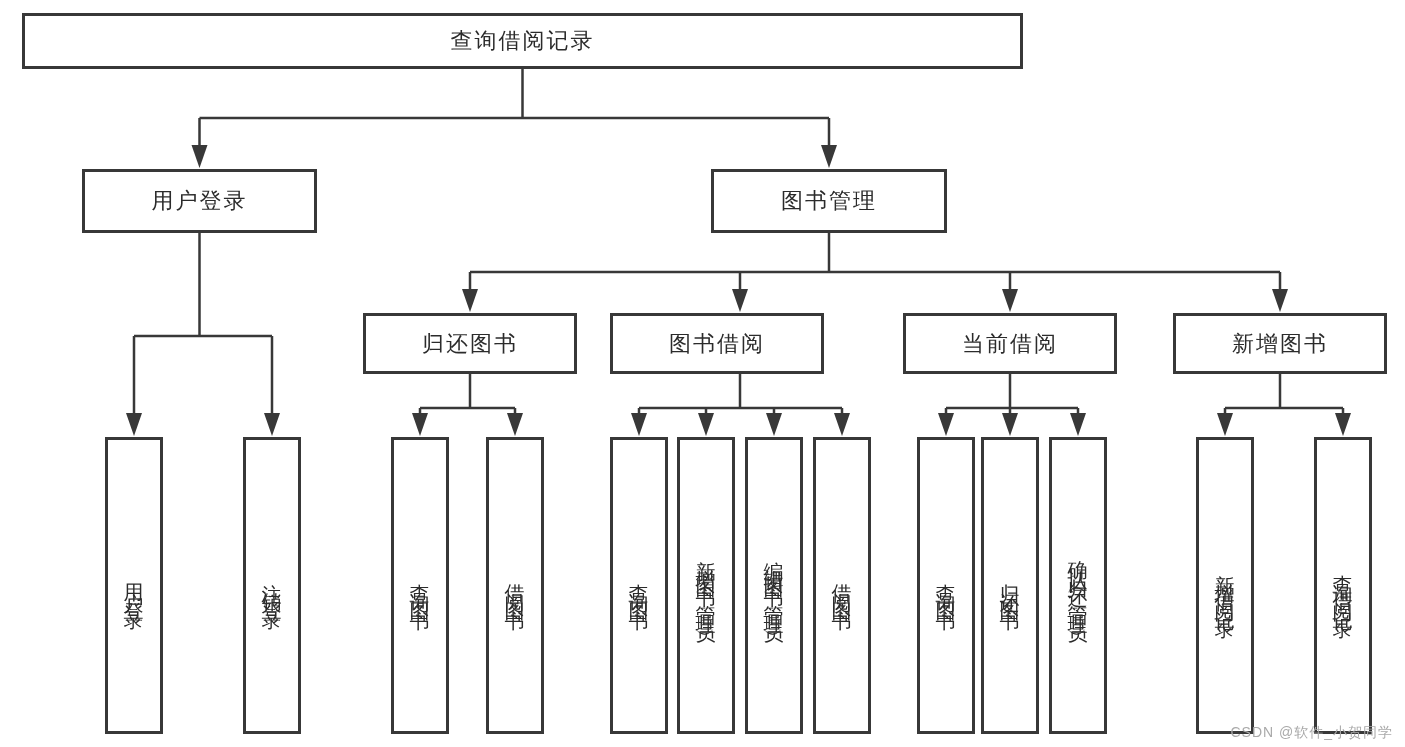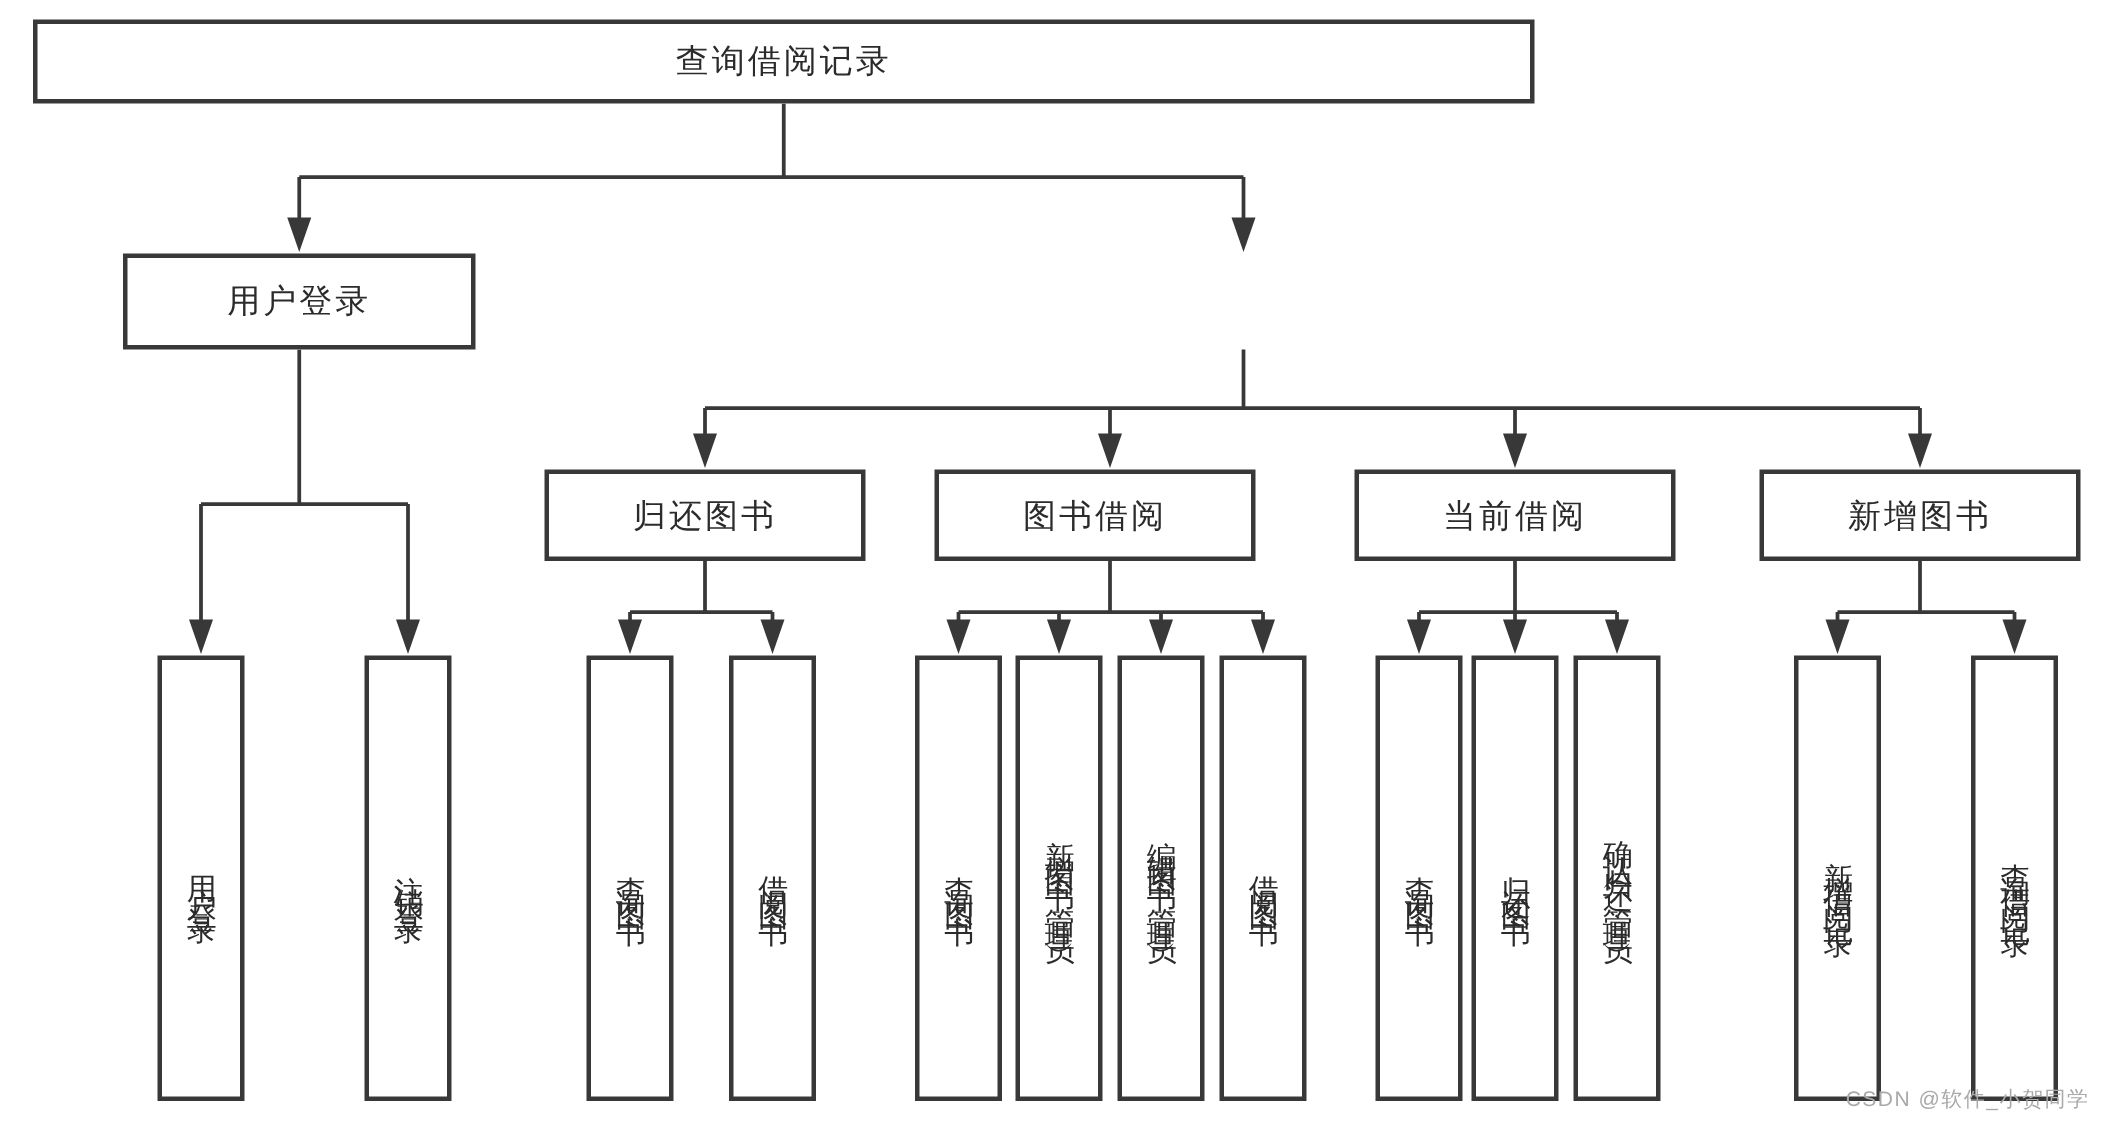--- a/index.html
+++ b/index.html
@@ -35,21 +35,21 @@
     line-height:1;
     padding:10px 0;
   }
   
   #n-root{left:22px;top:13px;width:1001px;height:56px;}
   
   #n-user-login{left:82px;top:169px;width:235px;height:64px;}
   #n-book-mgmt{left:711px;top:169px;width:236px;height:64px;}
   
   #n-recommend{left:363px;top:313px;width:214px;height:61px;}
-  #n-borrowing{left:623px;top:313px;width:214px;height:61px;}
+  #n-borrowing{left:610px;top:313px;width:214px;height:61px;}
   #n-current{left:903px;top:313px;width:214px;height:61px;}
   #n-records{left:1173px;top:313px;width:214px;height:61px;}
   
   .leaf{top:437px;width:58px;height:297px;}
   #l-login{left:105px;}
   #l-logout{left:243px;}
   #l-query1{left:391px;}
   #l-borrow1{left:486px;}
   #l-query2{left:610px;}
   #l-add-book{left:677px;}
@@ -112,20 +112,21 @@
       <polygon points="1002,413 1018,413 1010,436"></polygon>
       <polygon points="1070,413 1086,413 1078,436"></polygon>
       <polygon points="1217,413 1233,413 1225,436"></polygon>
       <polygon points="1335,413 1351,413 1343,436"></polygon>
     </g>
   </svg>
 
   <div class="node h" id="n-root">查询借阅记录</div>
 
   <div class="node h" id="n-user-login">用户登录</div>
+  <div class="node h" id="n-book-mgmt">图书管理</div>
 
   <div class="node h" id="n-recommend">归还图书</div>
   <div class="node h" id="n-borrowing">图书借阅</div>
   <div class="node h" id="n-current">当前借阅</div>
   <div class="node h" id="n-records">新增图书</div>
 
   <div class="node v leaf" id="l-login">用户登录</div>
   <div class="node v leaf" id="l-logout">注销登录</div>
 
   <div class="node v leaf" id="l-query1">查询图书</div>

